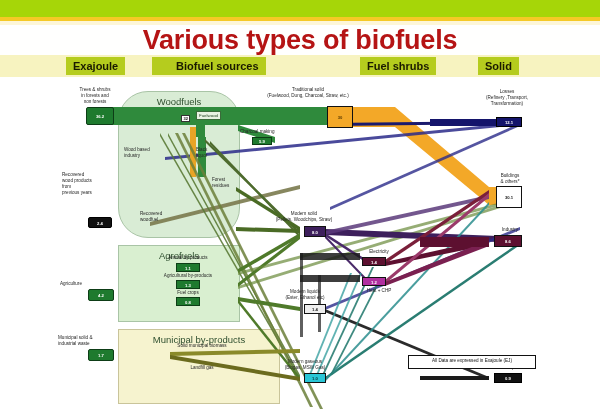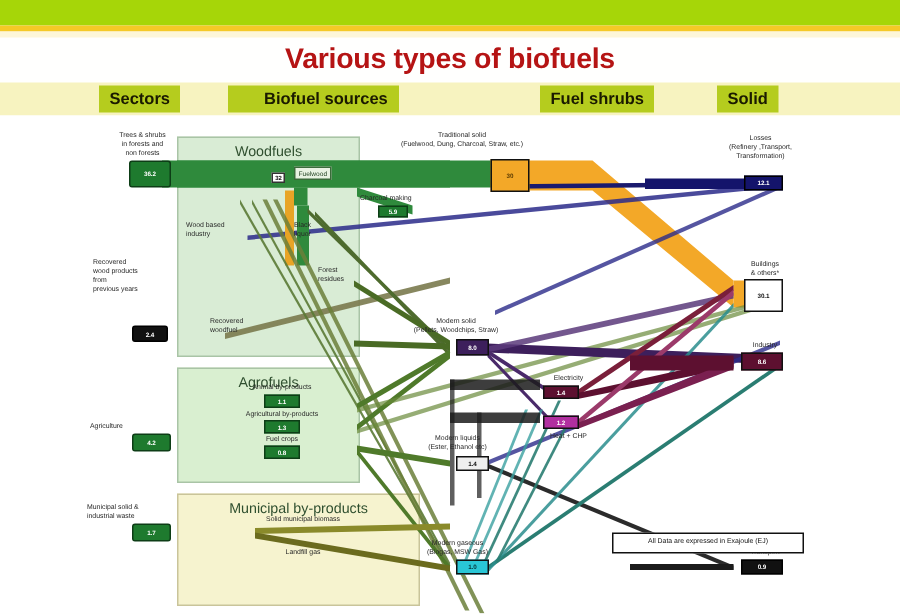--- a/index.html
+++ b/index.html
@@ -10,38 +10,38 @@
   }
   #stage{position:relative;width:600px;height:409px;overflow:hidden;background:#fffffe;}
 
   
   .topbar{position:absolute;left:0;top:0;width:600px;height:17px;background:#a6d608;}
   .goldstripe{position:absolute;left:0;top:17px;width:600px;height:4px;background:#f5c926;}
   .palecream{position:absolute;left:0;top:21px;width:600px;height:4px;background:#fdf6d8;}
 
   .title{
     position:absolute;left:0;top:26px;width:600px;height:28px;
-    text-align:center;color:#b51414;font-size:19px;font-weight:bold;
+    text-align:center;color:#b51414;font-size:27px;font-weight:bold;
     letter-spacing:-0.2px;line-height:28px;
   }
 
   .labelband{position:absolute;left:0;top:55px;width:600px;height:22px;background:#f7f3c0;}
   .chip{
     position:absolute;top:57px;height:18px;background:#b5cc1e;color:#1a1a00;
     font-size:11px;font-weight:bold;line-height:18px;text-align:center;
     padding:0 7px;white-space:nowrap;
   }
 
   
   #canvas{position:absolute;left:0;top:77px;width:600px;height:332px;background:#ffffff;}
   #svg{position:absolute;left:0;top:0;width:600px;height:332px;}
 
   
   .groupbox{position:absolute;border:1px solid #9fb89f;}
-  .gb-wood{background:#d9ecd5;border-color:#a9c4a6;}
+  .gb-wood{background:#d9ecd5;border-color:#a9c4a6;border-radius:30px;}
   .gb-agro{background:#d9efd0;border-color:#a9c4a6;}
   .gb-muni{background:#f6f3cf;border-color:#c9c49a;}
   .gb-title{
     position:absolute;width:100%;text-align:center;top:4px;
     font-size:9.5px;color:#2f4f2f;font-weight:normal;
   }
 
   
   .lbl{position:absolute;font-size:4.6px;color:#262626;line-height:1.28;white-space:pre-line;}
   .lbl.c{text-align:center;}
@@ -75,21 +75,21 @@
 
 <div id="stage">
 
   <div class="topbar"></div>
   <div class="goldstripe"></div>
   <div class="palecream"></div>
 
   <div class="title">Various types of biofuels</div>
 
   <div class="labelband"></div>
-  <div class="chip" style="left:66px;">Sectors</div>
+  <div class="chip" style="left:66px;">Exajoule</div>
   <div class="chip" style="left:152px;padding-left:24px;">Biofuel sources</div>
   <div class="chip" style="left:360px;">Fuel shrubs</div>
   <div class="chip" style="left:478px;">Solid</div>
 
   <div id="canvas">
 
     <div class="groupbox gb-wood" style="left:118px;top:14px;width:120px;height:145px;">
       <div class="gb-title">Woodfuels</div>
     </div>
     <div class="groupbox gb-agro" style="left:118px;top:168px;width:120px;height:75px;">

